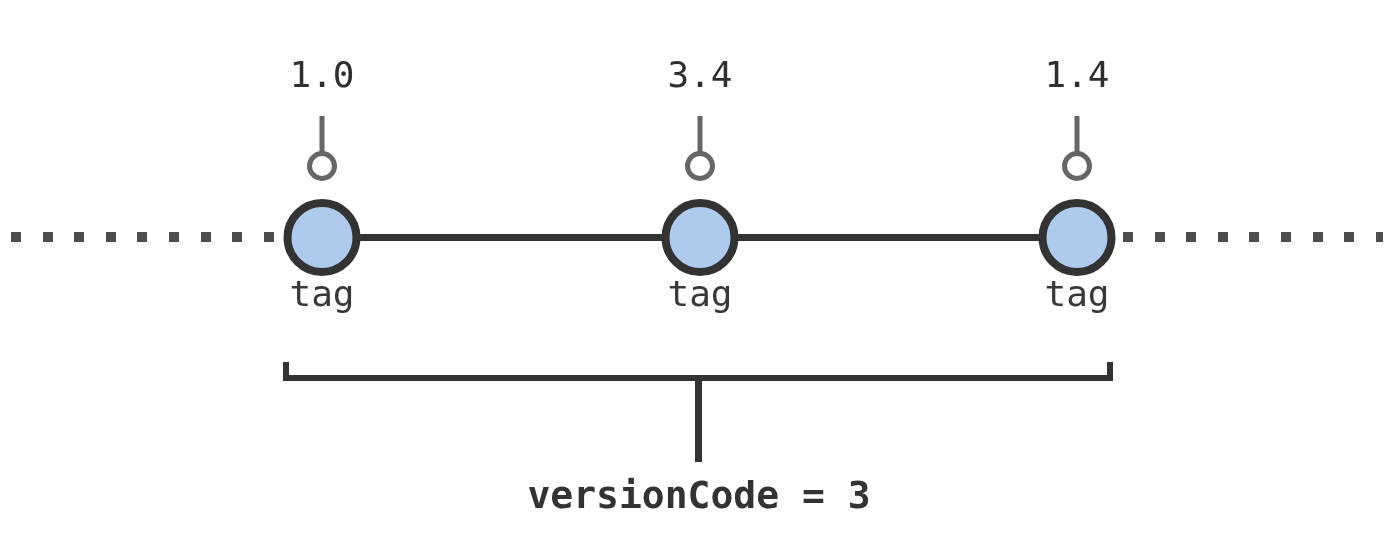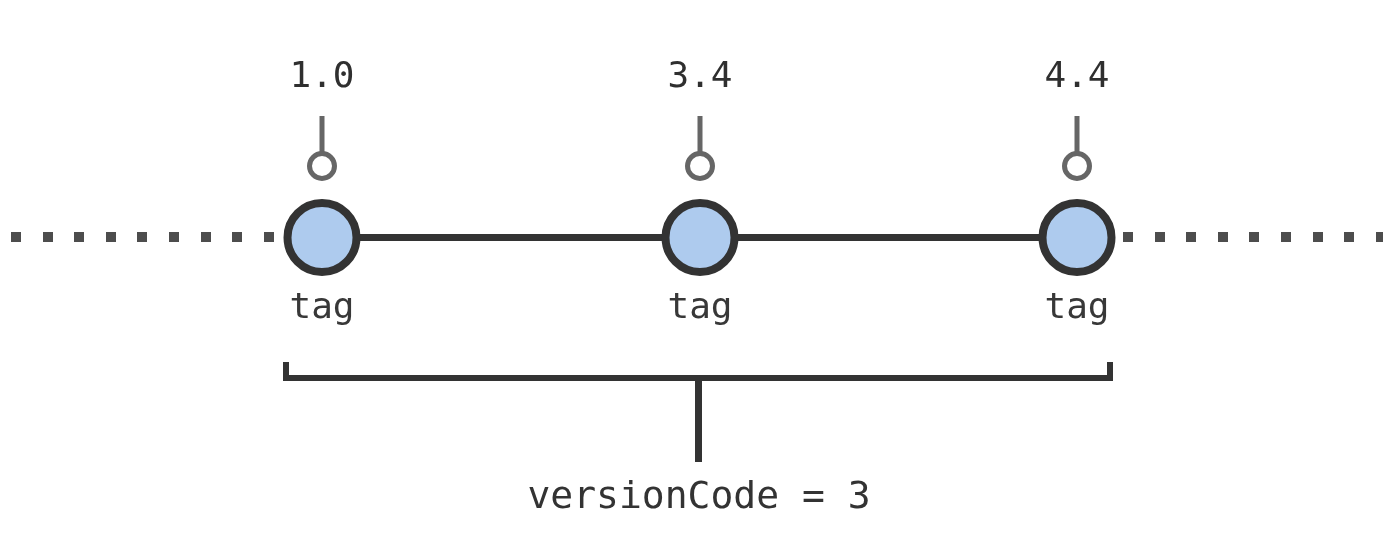--- a/index.html
+++ b/index.html
@@ -83,21 +83,21 @@
     top: 199px;
     width: 77px;
     height: 77px;
     box-sizing: border-box;
     border: 8px solid #333333;
     border-radius: 50%;
     background: #aecbee;
   }
 
   .tag-label {
-    top: 284px;
+    top: 272px;
     font-size: 36px;
     line-height: 44px;
     color: #383838;
     white-space: nowrap;
     text-align: left;
   }
 
   
   .bracket {
     position: absolute;
@@ -121,20 +121,21 @@
   .version-code-label {
     position: absolute;
     left: 699px;
     top: 472px;
     transform: translateX(-50%);
     font-size: 38px;
     line-height: 46px;
     color: #333333;
     white-space: nowrap;
     text-align: right;
+    font-weight: bold;
   }
 </style>
 </head>
 <body>
 
 <div class="canvas">
 
   <div class="dotted left"></div>
   <div class="dotted right"></div>
 
@@ -150,21 +151,21 @@
 
   <div class="node-group" style="--cx:700px">
     <div class="version-label">3.4</div>
     <div class="pin-stem"></div>
     <div class="pin-circle"></div>
     <div class="node-circle"></div>
     <div class="tag-label">tag</div>
   </div>
 
   <div class="node-group" style="--cx:1077px">
-    <div class="version-label">4.4</div>
+    <div class="version-label">1.4</div>
     <div class="pin-stem"></div>
     <div class="pin-circle"></div>
     <div class="node-circle"></div>
     <div class="tag-label">tag</div>
   </div>
 
   <div class="bracket"></div>
   <div class="bracket-stem"></div>
   <div class="version-code-label">versionCode = 3</div>
 

